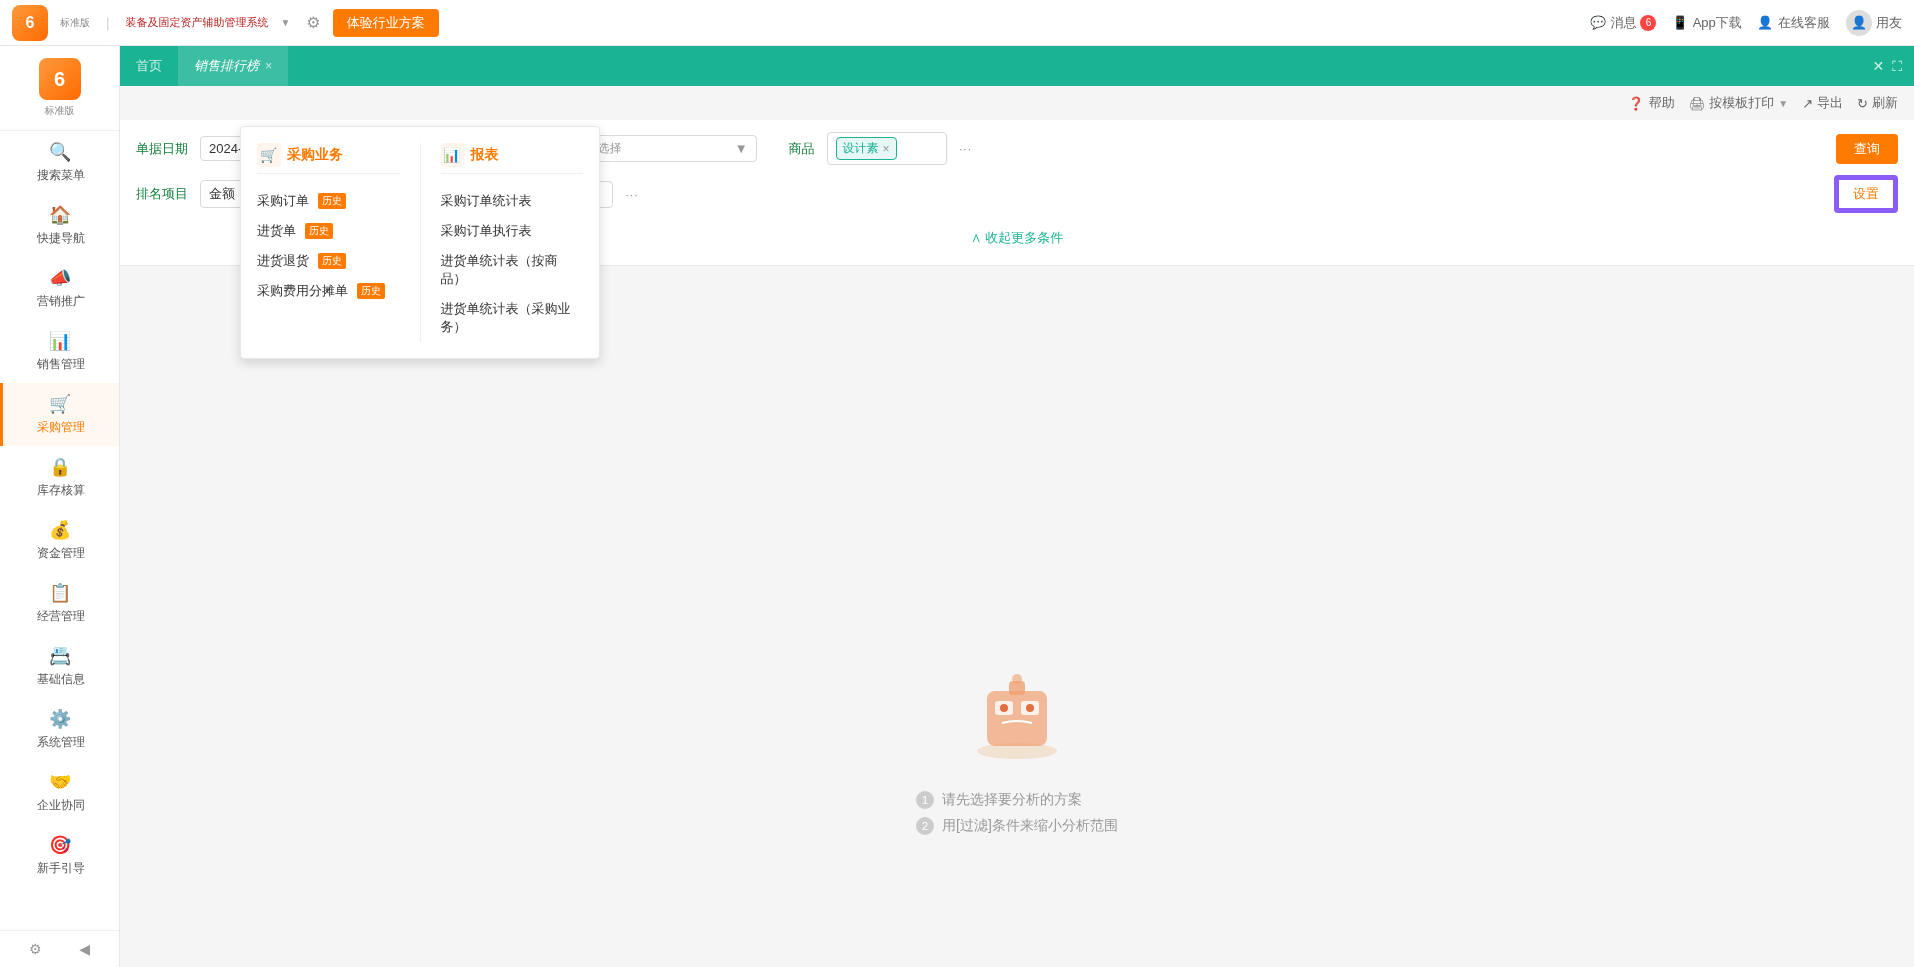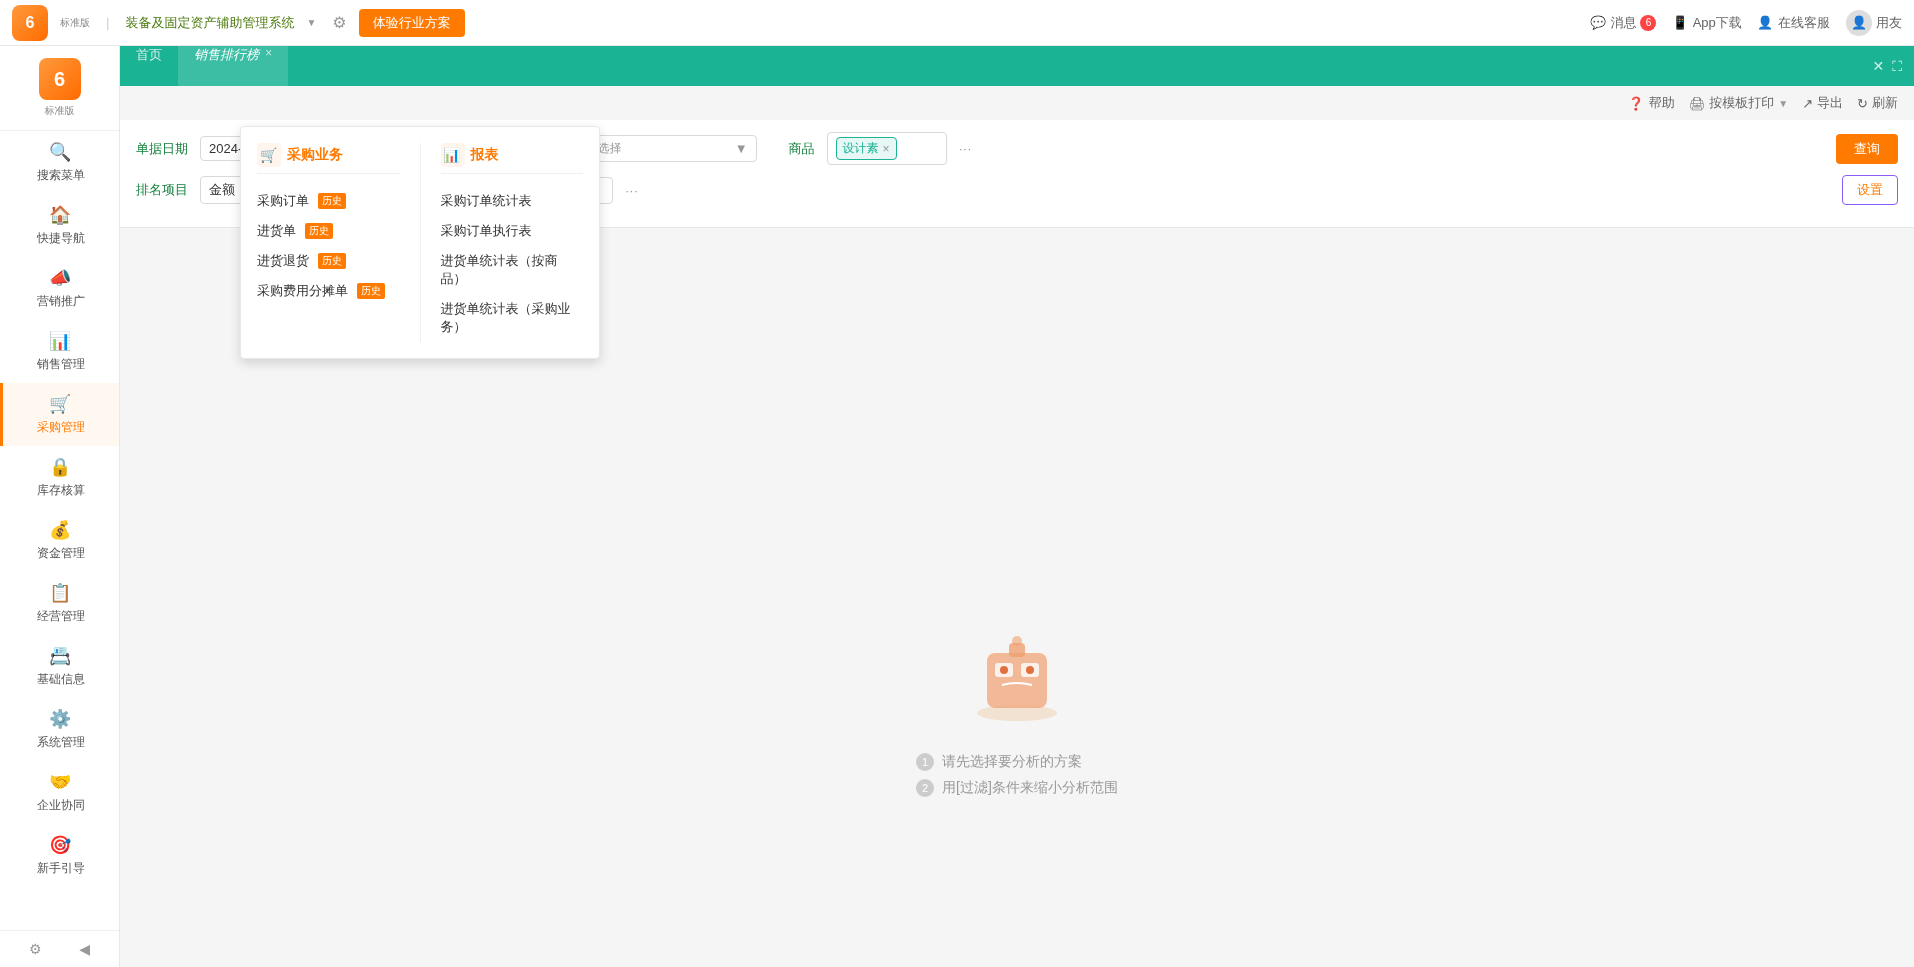--- a/index.html
+++ b/index.html
@@ -27,34 +27,34 @@
     .sidebar-logo { padding: 12px 8px; border-bottom: 1px solid #f0f0f0; display: flex; flex-direction: column; align-items: center; }
     .sidebar-logo-icon { width: 42px; height: 42px; background: linear-gradient(135deg, #ff9a3c, #ff6b00); border-radius: 8px; display: flex; align-items: center; justify-content: center; color: white; font-size: 20px; font-weight: bold; }
     .sidebar-logo-sub { font-size: 10px; color: #888; margin-top: 4px; }
     .sidebar-item { display: flex; flex-direction: column; align-items: center; padding: 10px 8px; cursor: pointer; color: #555; font-size: 12px; gap: 4px; border-left: 3px solid transparent; }
     .sidebar-item.active { background: #fff8f0; color: #ff7a00; border-left: 3px solid #ff7a00; }
     .sidebar-item-icon { font-size: 18px; }
     .sidebar-bottom { margin-top: auto; display: flex; align-items: center; justify-content: space-around; padding: 10px; border-top: 1px solid #f0f0f0; }
     .sidebar-bottom-btn { color: #999; font-size: 14px; cursor: pointer; }
 
     
-    .tab { padding: 0 16px; height: 40px; display: flex; cursor: pointer; font-size: 13px; color: rgba(255,255,255,0.8); }
+    .tab { padding: 0 16px; height: 40px; display: flex; align-items: center; cursor: pointer; font-size: 13px; color: rgba(255,255,255,0.8); }
     .tab.active { background: rgba(255,255,255,0.15); color: white; font-style: italic; }
     .tab-close { margin-left: 6px; color: rgba(255,255,255,0.7); font-size: 12px; }
     .tab-actions { margin-left: auto; display: flex; align-items: center; gap: 8px; padding-right: 12px; color: rgba(255,255,255,0.8); font-size: 16px; }
 
     
     .filter-area { background: #fff; padding: 12px 16px; border-bottom: 1px solid #e8e8e8; }
     .filter-row { display: flex; align-items: center; gap: 12px; margin-bottom: 10px; flex-wrap: wrap; }
     .filter-label { color: #15803d; font-size: 13px; white-space: nowrap; }
     .filter-input { border: 1px solid #d9d9d9; border-radius: 4px; padding: 4px 8px; font-size: 13px; color: #333; background: #fff; min-width: 120px; cursor: pointer; display: flex; align-items: center; gap: 4px; }
     .filter-tag { background: #e6f7f5; border: 1px solid #1ab394; border-radius: 4px; padding: 2px 6px; font-size: 12px; color: #1ab394; display: flex; align-items: center; gap: 4px; }
     .filter-tag-close { cursor: pointer; color: #999; }
     .btn-query { background: #ff7a00; color: white; border: none; border-radius: 4px; padding: 6px 18px; font-size: 13px; cursor: pointer; }
-    .btn-set { background: white; color: #ff7a00; border: 1px solid #8b5cf6; border-radius: 4px; padding: 5px 14px; font-size: 13px; cursor: pointer; }
+    .btn-set { background: white; color: #ff7a00; border: 5px solid #8b5cf6; border-radius: 4px; padding: 5px 14px; font-size: 13px; cursor: pointer; }
     .toolbar-btn { display: flex; align-items: center; gap: 4px; cursor: pointer; color: #666; }
     .collapse-hint { color: #1ab394; font-size: 13px; cursor: pointer; text-align: center; padding: 6px; }
     .more-dots { color: #999; cursor: pointer; }
 
     
     .empty-state { display: flex; flex-direction: column; align-items: center; justify-content: center; height: 100%; padding-top: 80px; }
     .empty-icon { width: 120px; height: 120px; position: relative; }
     .empty-hints { margin-top: 20px; color: #999; font-size: 14px; }
     .empty-hint-item { display: flex; align-items: center; gap: 8px; margin-bottom: 8px; }
     .hint-num { width: 18px; height: 18px; background: #ccc; border-radius: 50%; color: white; font-size: 11px; display: flex; align-items: center; justify-content: center; }
@@ -78,21 +78,21 @@
 
   <div class="top-bar">
     <div class="top-bar-left">
       <div class="sidebar-logo-icon" style="width:36px;height:36px;font-size:16px;">
         <span>6</span>
       </div>
       <div style="display:flex;flex-direction:column;margin-left:4px;">
         <span style="font-size:10px;color:#888;">标准版</span>
       </div>
       <span style="color:#ccc;margin:0 8px;">|</span>
-      <span style="font-size:13px;color:#4d7c0f;">装备及固定资产辅助管理系统</span>
+      <span style="font-size:11px;color:#b91c1c;">装备及固定资产辅助管理系统</span>
       <span class="dropdown-arrow" style="margin-left:4px;">▼</span>
       <span class="settings-icon" style="margin-left:8px;">⚙</span>
     </div>
     <div style="margin-left:12px;">
       <div class="trial-btn">体验行业方案</div>
     </div>
     <div class="top-bar-right">
       <div class="top-btn">
         <span>💬</span>
         <span>消息</span>
@@ -261,20 +261,24 @@
               <span style="color:#999;font-size:12px;">请选择</span>
             </div>
             <span class="more-dots">···</span>
 
             <div style="margin-left:auto;">
               <button class="btn-set">设置</button>
             </div>
           </div>
 
 
+          <div class="collapse-hint">
+            <span>∧</span>
+            <span>收起更多条件</span>
+          </div>
         </div>
 
         <div class="empty-state">
           <div class="empty-icon">
             <svg width="120" height="120" viewBox="0 0 120 120">
               <ellipse cx="60" cy="100" rx="40" ry="8" fill="#f0d0b0" opacity="0.5"></ellipse>
               <rect x="30" y="40" width="60" height="55" rx="8" fill="#f0a070" opacity="0.7"></rect>
               <rect x="38" y="50" width="18" height="14" rx="3" fill="white" opacity="0.8"></rect>
               <rect x="64" y="50" width="18" height="14" rx="3" fill="white" opacity="0.8"></rect>
               <circle cx="47" cy="57" r="4" fill="#e07040"></circle>

